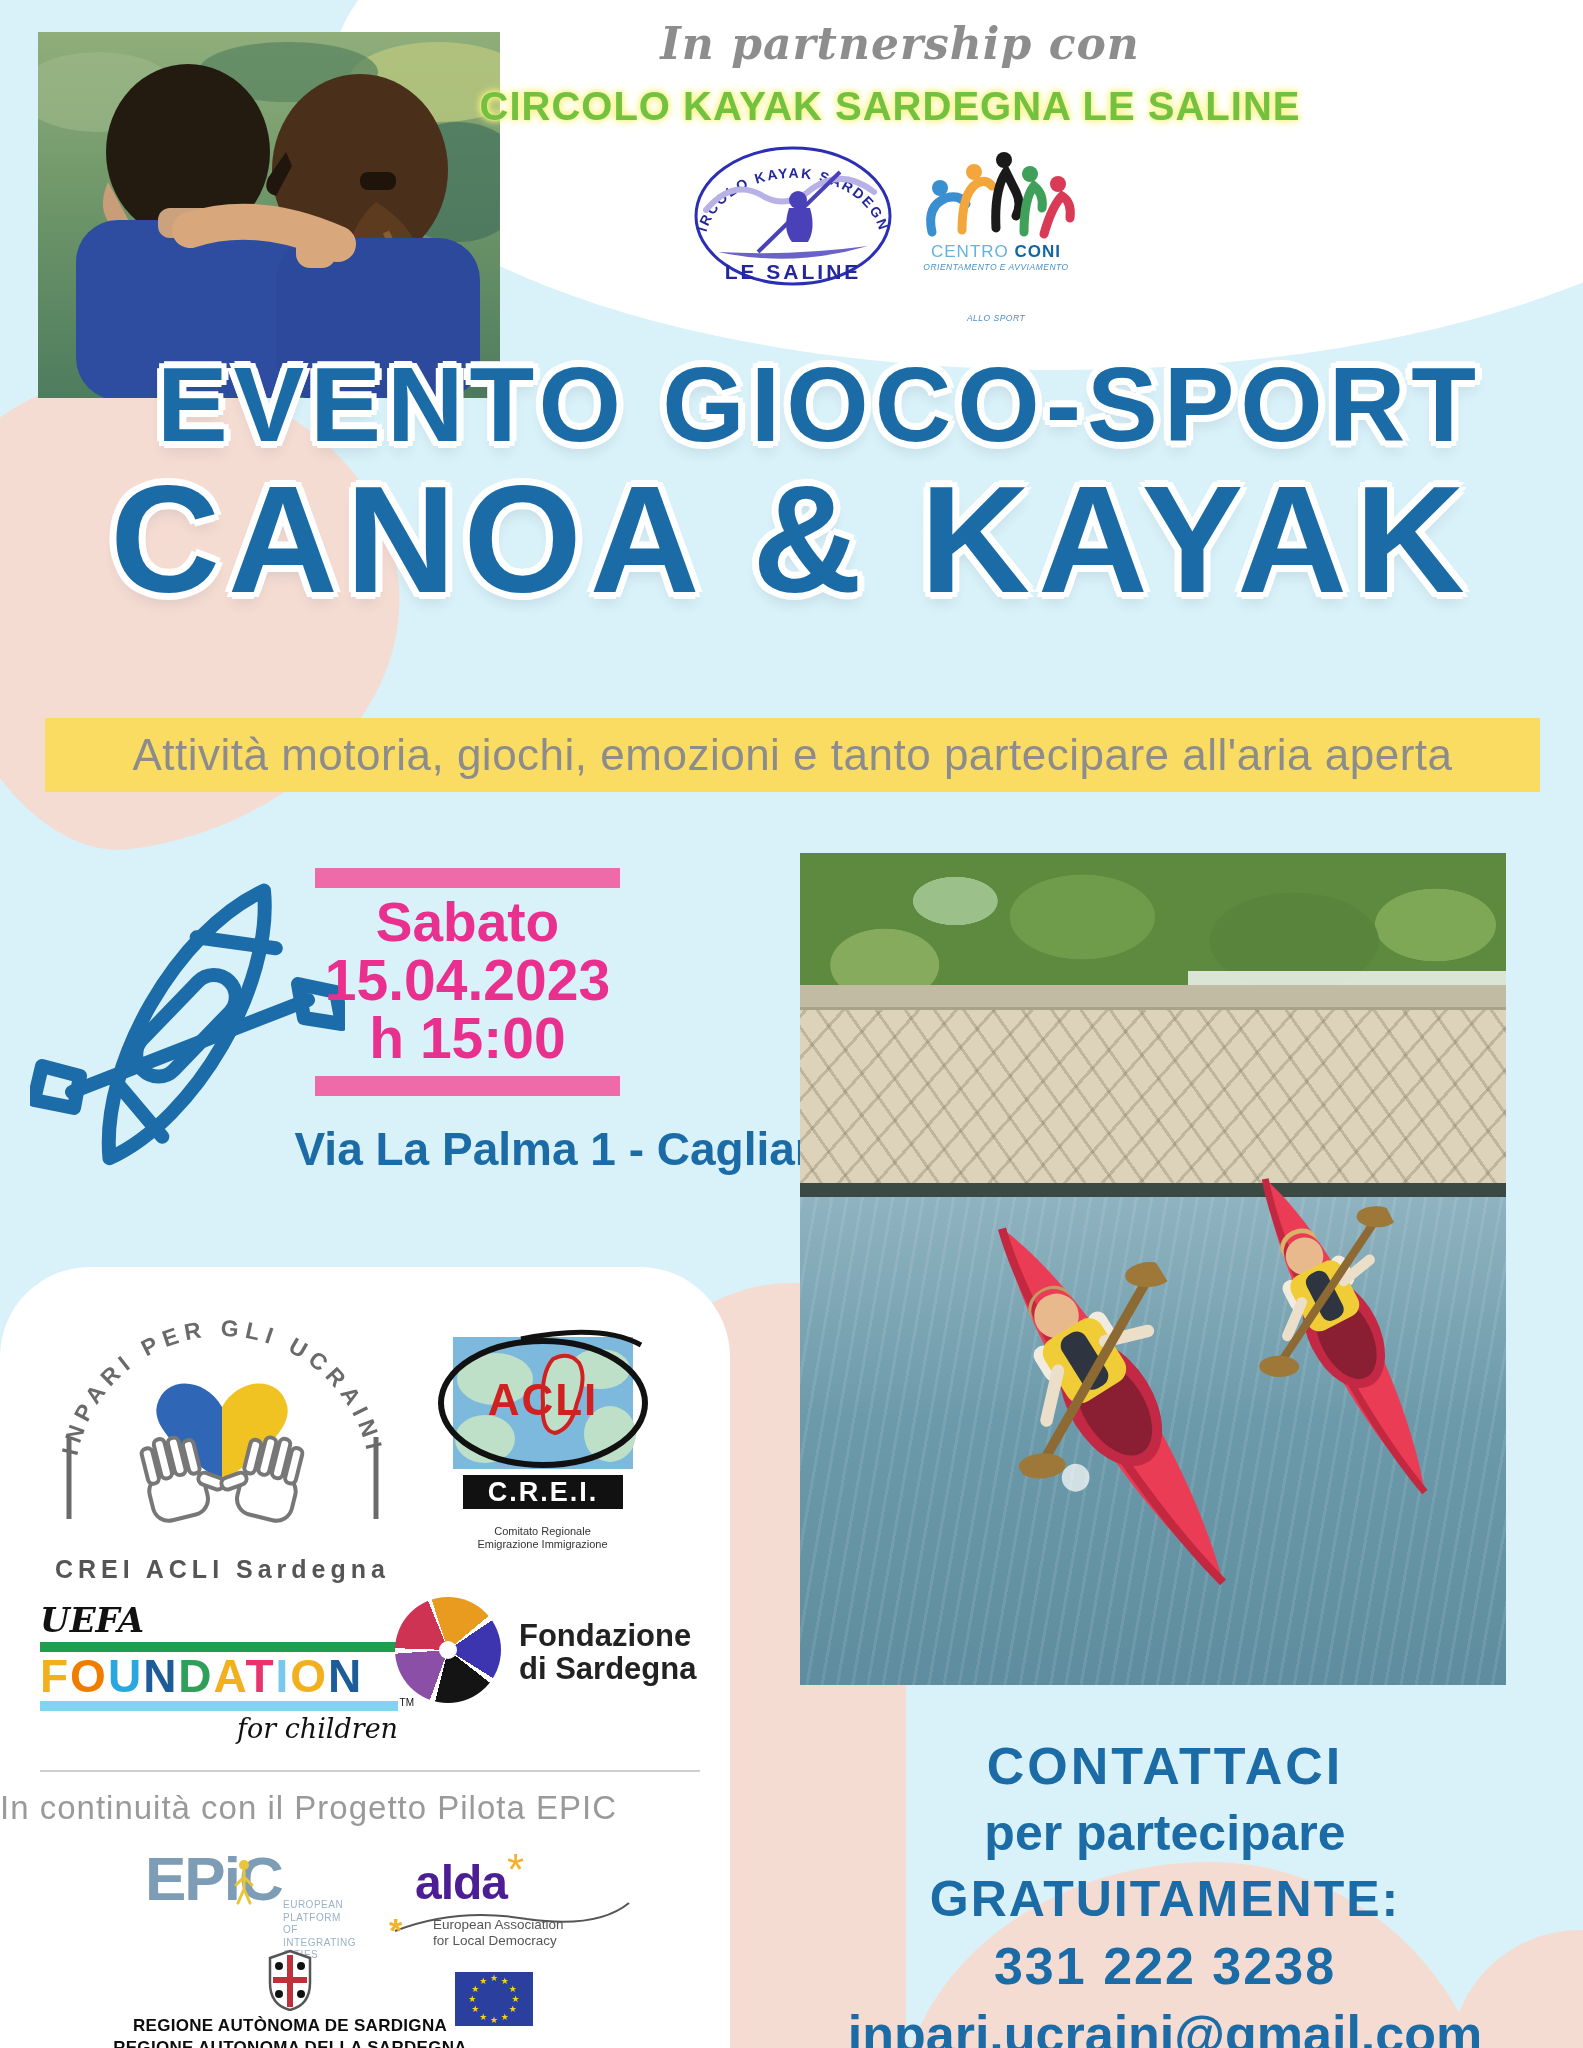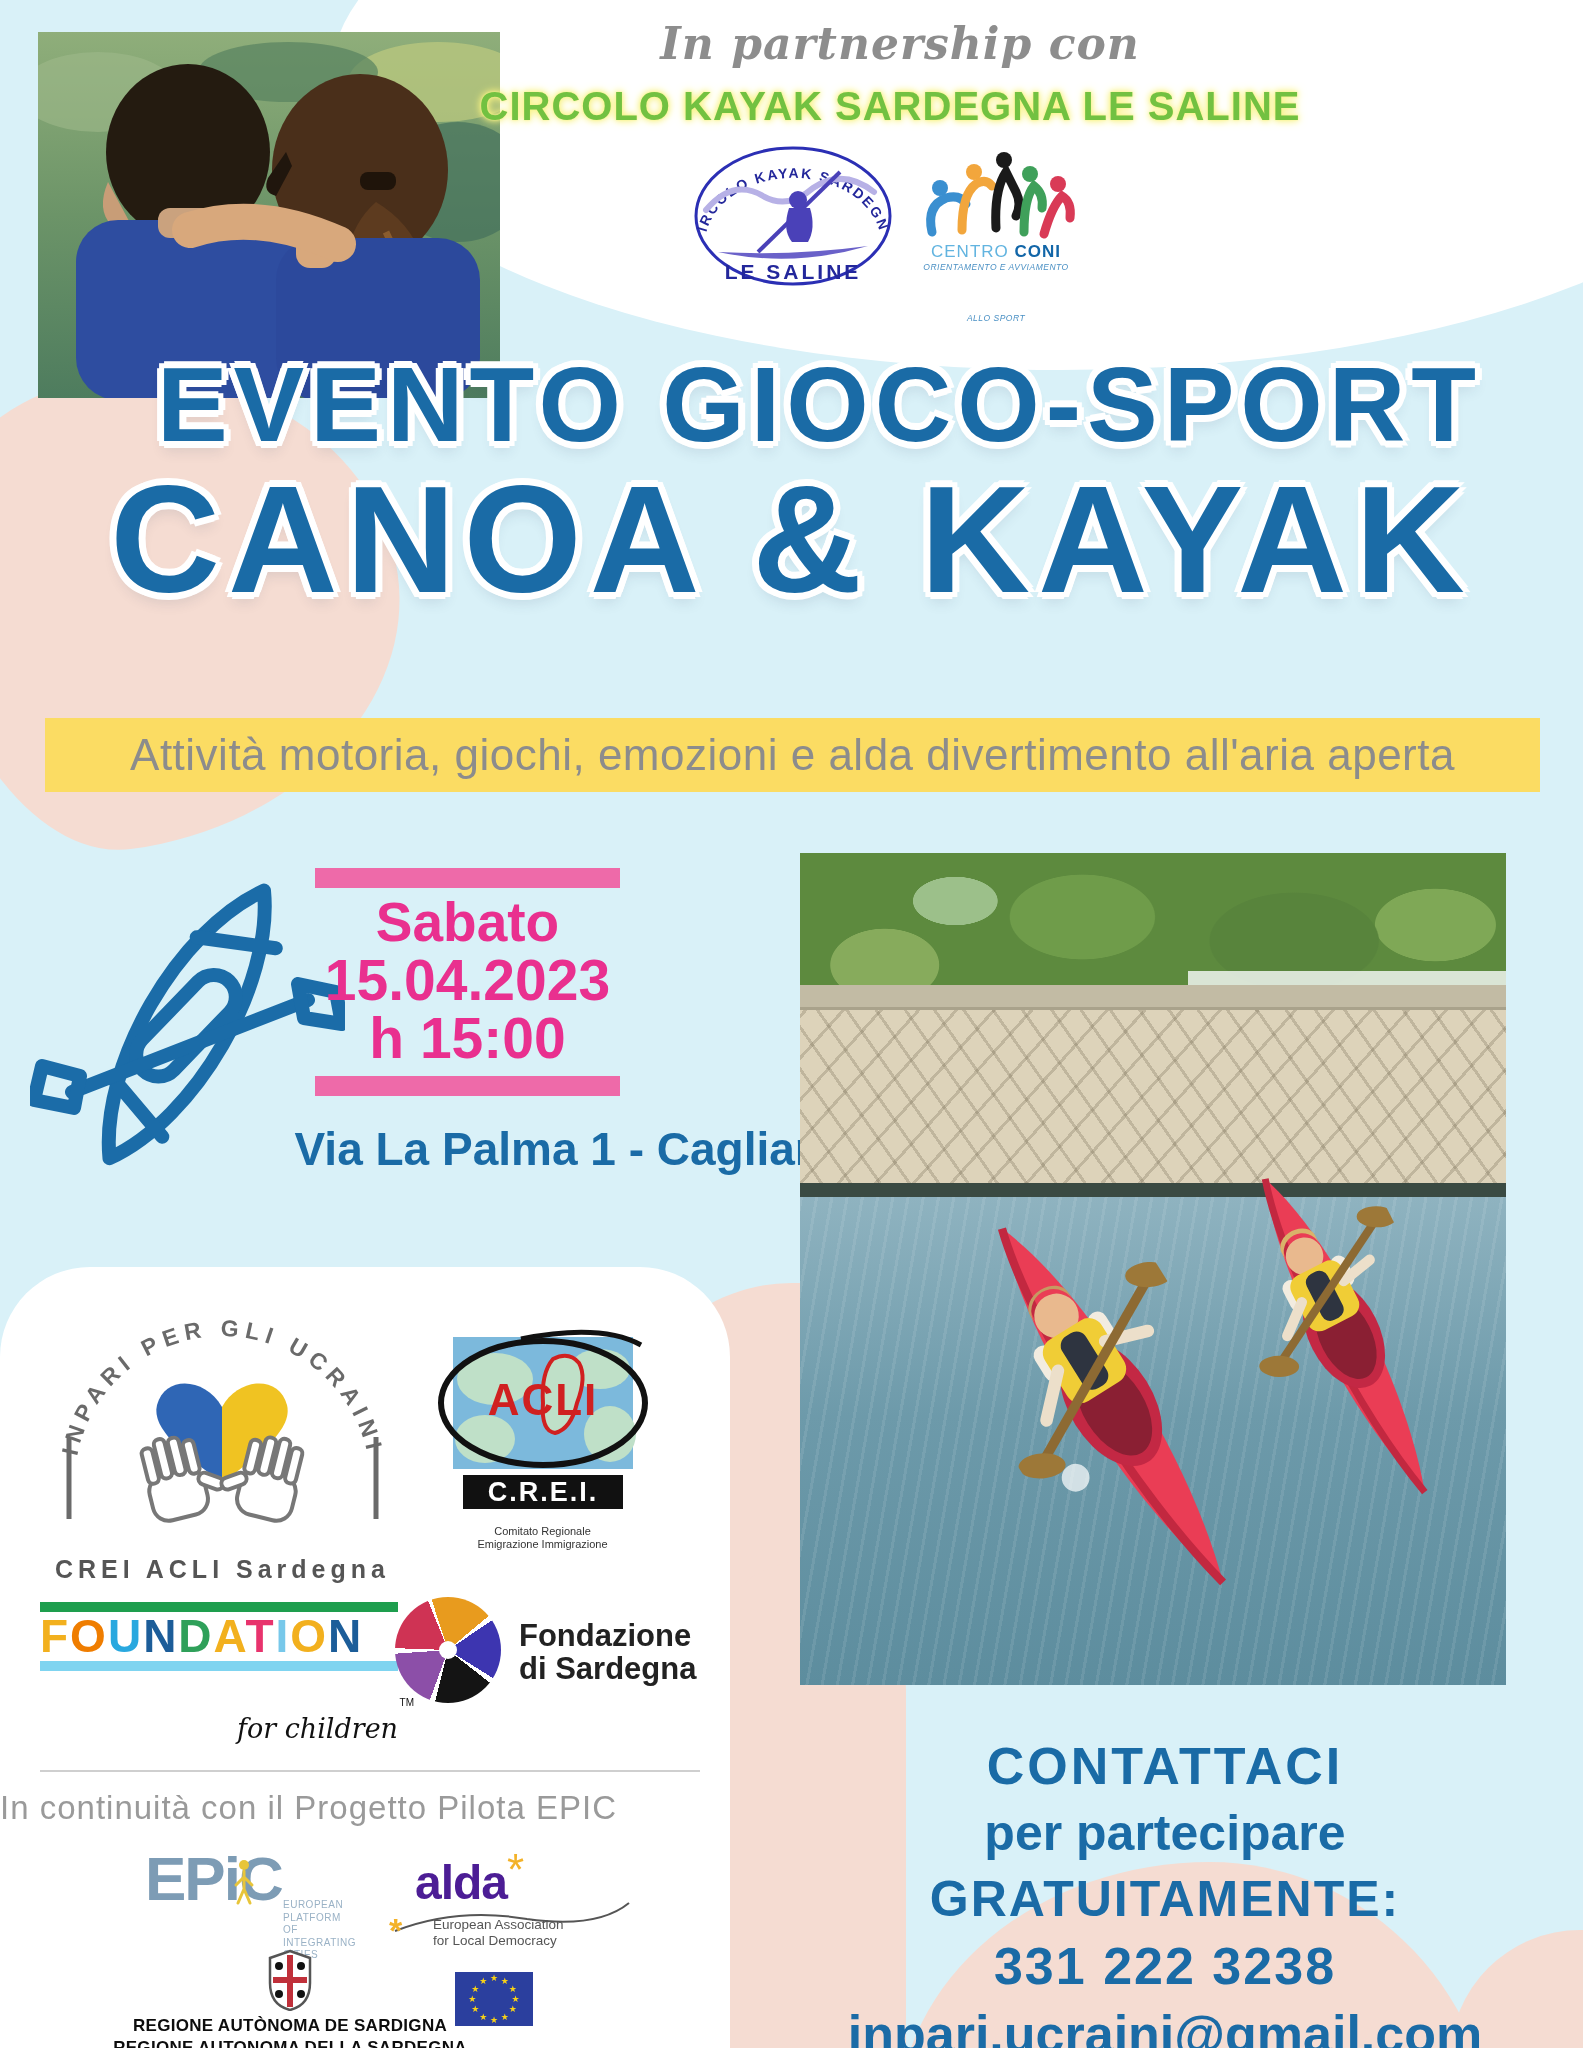--- a/index.html
+++ b/index.html
@@ -258,21 +258,21 @@
     <span class="bd">CONI</span>
   </div>
   <div class="coni-cap">ORIENTAMENTO E AVVIAMENTO</div>
   <div class="coni-cap coni-cap2">ALLO SPORT</div>
 </div>
 
 <div class="abs title1">EVENTO GIOCO-SPORT</div>
 <div class="abs title2">CANOA &amp; KAYAK</div>
 
 <div class="abs yellow-bar">
-  <span>Attività motoria, giochi, emozioni e alda divertimento all'aria aperta</span>
+  <span>Attività motoria, giochi, emozioni e tanto partecipare all'aria aperta</span>
 </div>
 
 <div class="abs kayak-icon">
   <svg width="315" height="345" viewBox="0 0 315 345">
     <g stroke="#1b6ca8" stroke-width="14" fill="none" stroke-linejoin="round" stroke-linecap="round">
       <g transform="rotate(30 157 172)">
         <path d="M157,18 C212,95 212,250 157,327 C102,250 102,95 157,18 Z"></path>
         <rect x="135" y="112" width="44" height="124" rx="22" transform="rotate(14 157 174)"></rect>
         <line x1="122" y1="92" x2="196" y2="62"></line>
         <line x1="120" y1="256" x2="192" y2="282"></line>
@@ -386,20 +386,21 @@
       <path d="M216,16 q-40,-22 -120,-6" stroke="#111" stroke-width="5" fill="none"></path>
       <text x="118" y="86" text-anchor="middle" font-size="44" font-weight="bold" fill="#d02020" letter-spacing="2">ACLI</text>
       <rect x="38" y="146" width="160" height="34" fill="#111"></rect>
       <text x="118" y="172" text-anchor="middle" font-size="27" font-weight="bold" fill="#fff" letter-spacing="2">C.R.E.I.</text>
     </svg>
     <div class="acli-cap acli-cap1">Comitato Regionale</div>
     <div class="acli-cap acli-cap2">Emigrazione Immigrazione</div>
   </div>
 
   <div class="uefa-logo">
+    <div class="uefa-brand">UEFA</div>
     <div class="uefa-green"></div>
     <div class="uefa-word"><span style="color: rgb(242, 176, 30);">F</span><span style="color: rgb(239, 125, 0);">O</span><span style="color: rgb(41, 168, 223);">U</span><span style="color: rgb(28, 93, 153);">N</span><span style="color: rgb(47, 160, 90);">D</span><span style="color: rgb(242, 176, 30);">A</span><span style="color: rgb(232, 51, 109);">T</span><span style="color: rgb(119, 200, 234);">I</span><span style="color: rgb(242, 176, 30);">O</span><span style="color: rgb(28, 93, 153);">N</span></div>
     <div class="uefa-blue"></div>
     <div class="uefa-tm">TM</div>
     <div class="uefa-tag">for children</div>
   </div>
 
   <div class="fondazione-logo">
     <div class="fond-disc"></div>
     <div class="fond-text">

